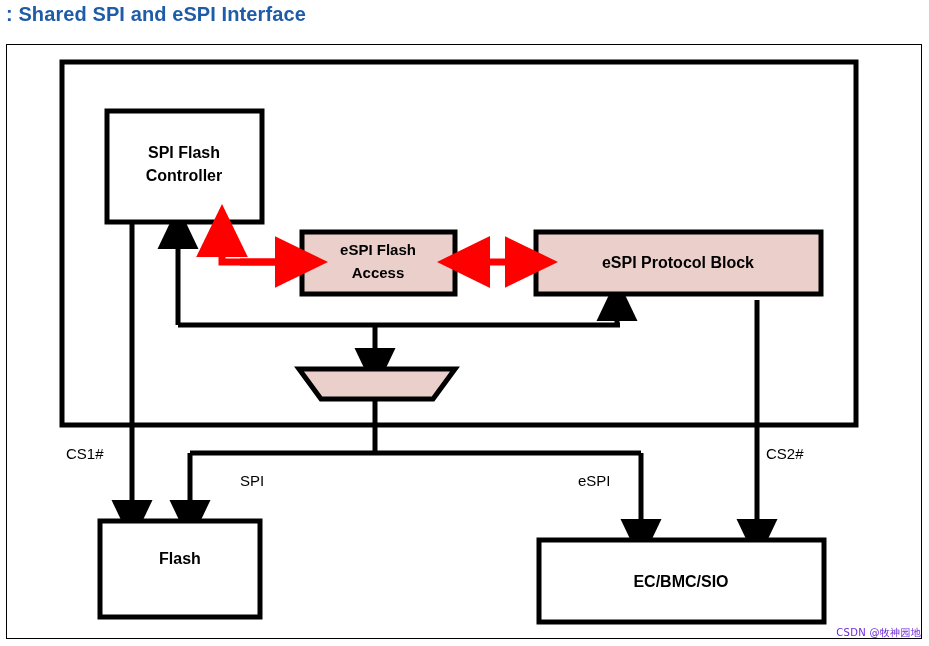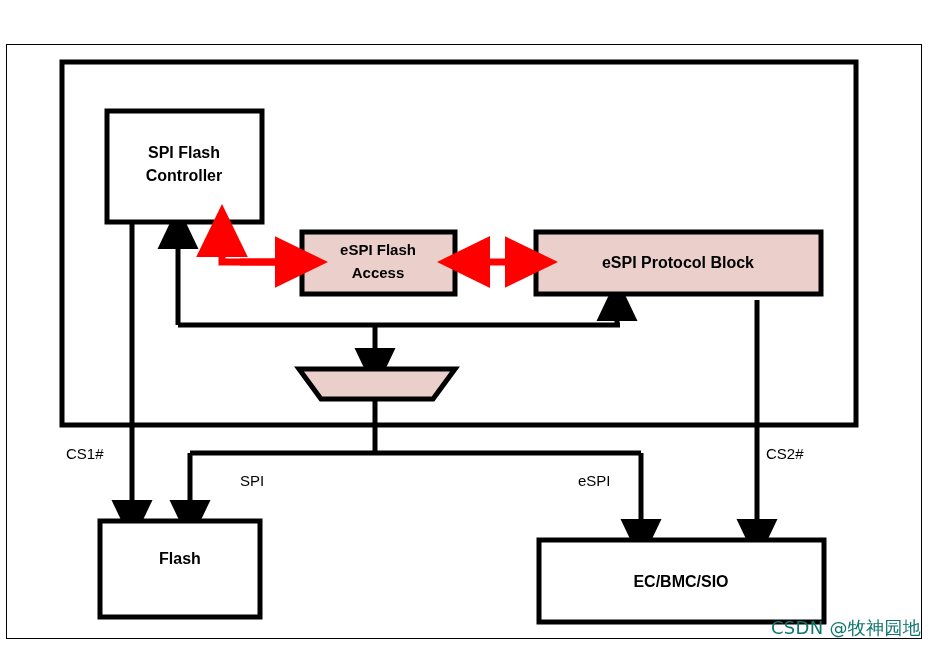--- a/index.html
+++ b/index.html
@@ -57,32 +57,33 @@
     font-weight: normal;
     font-size: 15px;
     fill: #000000;
     text-anchor: start;
     dominant-baseline: middle;
   }
   #watermark {
     position: absolute;
     right: 8px;
     bottom: 6px;
-    font-size: 18px;
-    color: #0f766e;
+    font-size: 10px;
+    color: #6d28d9;
     font-family: "DejaVu Sans", sans-serif;
     white-space: nowrap;
     letter-spacing: 0.3px;
   }
 </style>
 </head>
 <body>
 
 <div id="page">
 
+  <div id="slide-title">: Shared SPI and eSPI Interface</div>
 
   <div id="slide-frame"></div>
 
   <svg id="diagram-svg" viewBox="0 0 929 646" xmlns="http://www.w3.org/2000/svg">
 
     <defs>
       <marker id="arrow-black" markerWidth="9" markerHeight="9" refX="4.2" refY="4.5" orient="auto" markerUnits="strokeWidth">
         <path d="M0,0.4 L8.6,4.5 L0,8.6 z" fill="#000000"></path>
       </marker>
       <marker id="arrow-red" markerWidth="8" markerHeight="8" refX="3.6" refY="4" orient="auto" markerUnits="strokeWidth">

